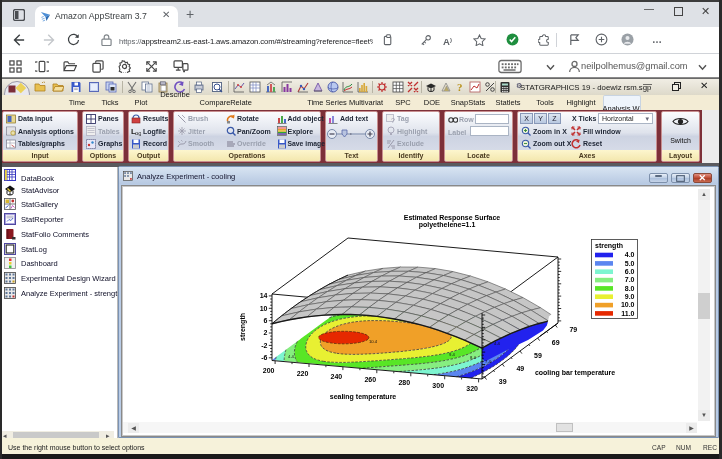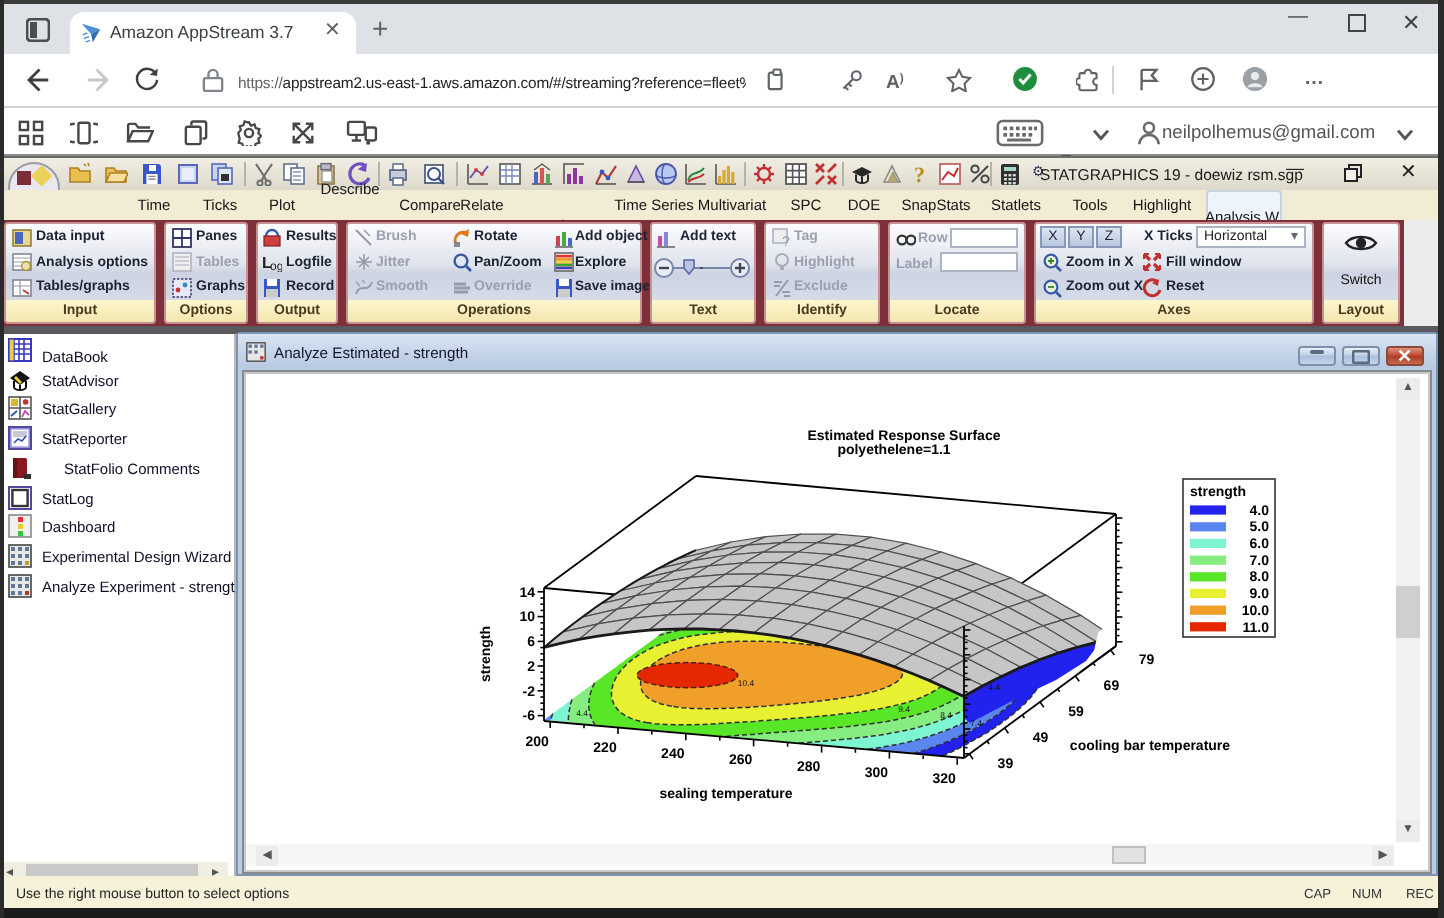--- a/index.html
+++ b/index.html
@@ -600,21 +600,21 @@
       <rect x="1.8" y="1.8" width="8.4" height="8.4" fill="#fff"></rect>
       <rect x="2.5" y="2.5" width="7" height="3" fill="#c8c8d8"></rect>
       <path d="M3 8.5 l2-2 2 1 2-2.5" stroke="#3050c0" stroke-width="0.8" fill="none"></path>
     </svg>
     <div class="si" style="left:21px;top:215.1px">StatReporter</div>
     <svg class="abs" style="left:4px;top:227.8px" width="12" height="12" viewBox="0 0 12 12">
       <rect x="2.5" y="1" width="7" height="10" rx="0.8" fill="#8a1820"></rect>
       <rect x="2.5" y="1" width="2" height="10" fill="#6a1018"></rect>
       <rect x="8" y="9" width="3.5" height="2.5" fill="#303030"></rect>
     </svg>
-    <div class="si" style="left:32px;top:229.8px">StatFolio Comments</div>
+    <div class="si" style="left:21px;top:229.8px">StatFolio Comments</div>
     <svg class="abs" style="left:4px;top:242.5px" width="12" height="12" viewBox="0 0 12 12">
       <rect x="0.5" y="0.5" width="11" height="11" fill="#fff" stroke="#5048a0" stroke-width="1"></rect>
       <rect x="2.2" y="2" width="7.6" height="8" fill="#fff" stroke="#333" stroke-width="1.2"></rect>
     </svg>
     <div class="si" style="left:21px;top:244.5px">StatLog</div>
     <svg class="abs" style="left:4px;top:257.2px" width="12" height="12" viewBox="0 0 12 12">
       <rect x="0.5" y="0.5" width="11" height="11" fill="#f0f0f0" stroke="#888" stroke-width="0.8"></rect>
       <rect x="5" y="1.5" width="2.5" height="2.5" fill="#e83030"></rect>
       <rect x="5" y="5" width="2.5" height="2.5" fill="#e8d030"></rect>
       <rect x="5" y="8.5" width="2.5" height="2.5" fill="#40c040"></rect>
@@ -660,21 +660,21 @@
       <rect x="0.5" y="0.5" width="11" height="11" fill="#e8e8e8" stroke="#444" stroke-width="0.8"></rect>
       <g fill="#607898">
         <rect x="1.5" y="1.5" width="2" height="2"></rect>
         <rect x="5" y="1.5" width="2" height="2"></rect>
         <rect x="8.5" y="1.5" width="2" height="2"></rect>
         <rect x="1.5" y="5" width="2" height="2"></rect>
         <rect x="5" y="5" width="2" height="2"></rect>
       </g>
       <rect x="8.5" y="8.5" width="2" height="2" fill="#c03030"></rect>
     </svg>
-<div class="abs" style="left:137px;top:172px;font-size:7.6px;color:#15152e">Analyze Estimated - strength</div>
+<div class="abs" style="left:137px;top:172px;font-size:7.6px;color:#15152e">Analyze Experiment - cooling</div>
 <div class="wbtn" style="left:649px;top:173px"></div>
     <div class="abs" style="left:655px;top:174.5px;width:7px;height:2px;background:#5a6a80;border-radius:1px"></div>
 <div class="wbtn" style="left:671px;top:173px"></div>
     <svg class="abs" style="left:676px;top:175px" width="9" height="7" viewBox="0 0 9 7">
       <rect x="0.5" y="0.5" width="8" height="6" rx="1" fill="none" stroke="#5a6a80" stroke-width="1.4"></rect>
     </svg>
 <div class="wbtn" style="left:693px;top:173px;background:linear-gradient(#e09080,#c04f38 45%,#a93a24 50%,#c86a50);border-color:#8a4a3a"></div>
 <div class="abs" style="left:698.5px;top:172.5px;font-size:9px;font-weight:bold;color:#fff">✕</div>
 <div class="abs" id="wclient"></div>
 <div class="abs" style="left:122px;top:186px;width:593px;height:250px;border:1px solid #c8c8c8;background:#fff"></div>

